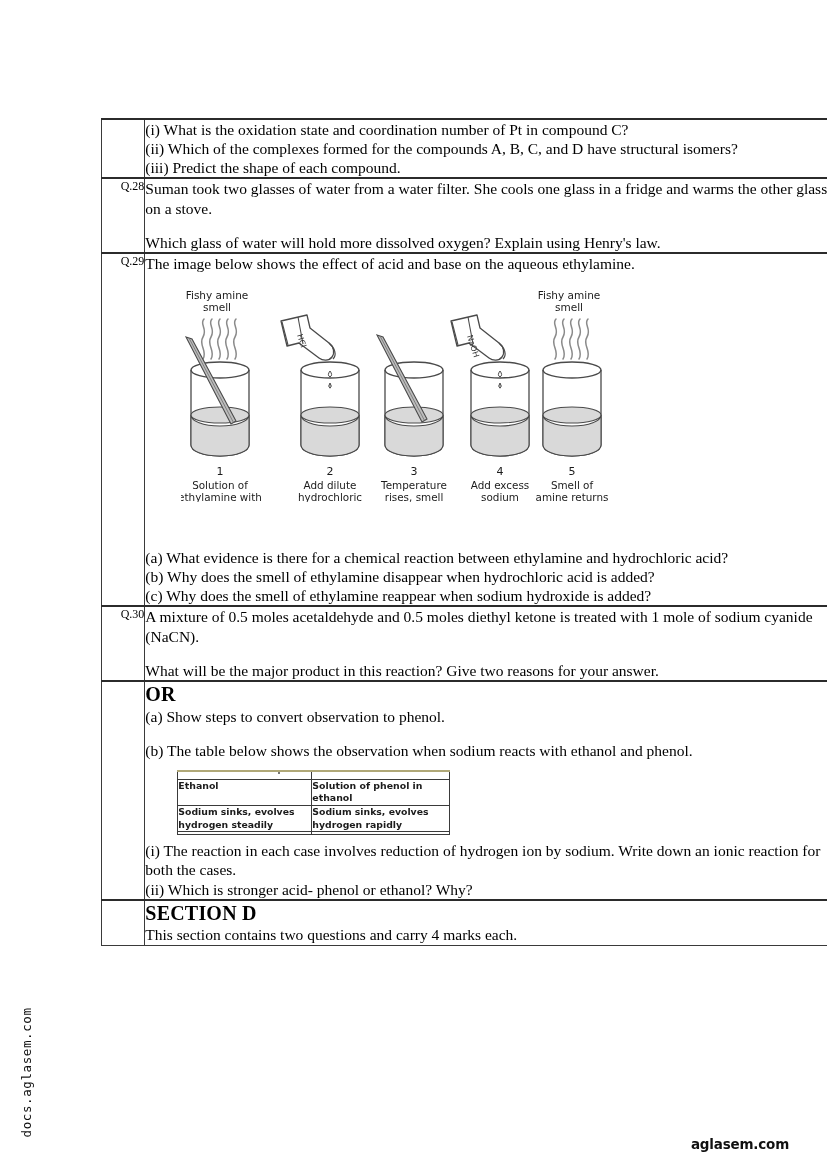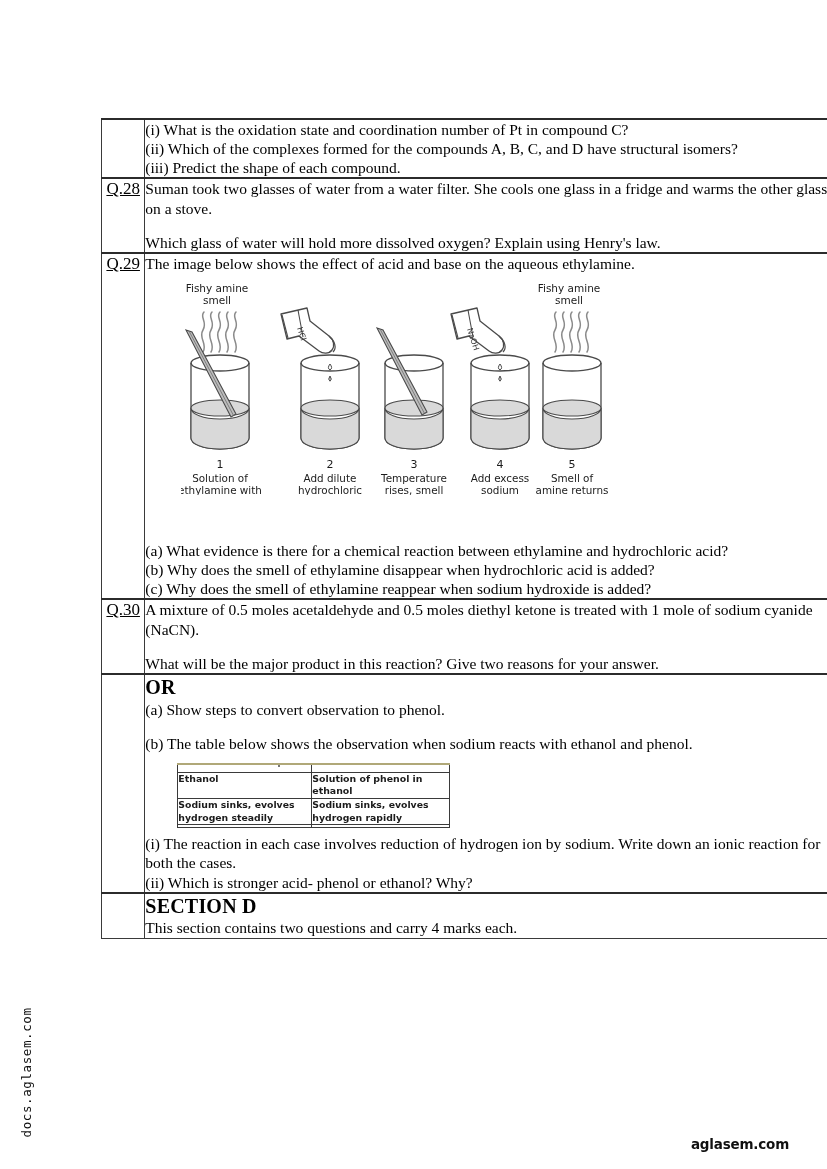--- a/index.html
+++ b/index.html
@@ -55,26 +55,25 @@
   #exam-table td {
     border: 1px solid #3a3a3a;
     vertical-align: top;
     padding: 0;
   }
   .col-qno  { width: 37px; }
   .col-body { width: 599px; }
   .col-mark { width: 46px; }
 
   .qno {
-    font-size: 17px;
+    font-size: 12px;
     line-height: 1.23;
     padding: 3px 1px 3px 1px;
-    text-align: center;
+    text-align: right;
     white-space: nowrap;
-    text-decoration: underline;
   }
   .mark {
     font-size: 15.5px;
     line-height: 1.23;
     padding: 3px 0 0 0;
     text-align: center;
   }
   .body {
     font-size: 15.5px;
     line-height: 1.235;
@@ -92,21 +91,21 @@
     font-size: 20px;
     letter-spacing: 0.2px;
   }
   .row-tall-pad { padding-bottom: 16px; }
 
   
   .thick-top { border-top: 2px solid #2b2b2b !important; }
 
   
   .figure-ethylamine {
-    margin: 7px 0 6px 36px;
+    margin: 14px 0 6px 36px;
     width: 430px;
   }
   .figure-ethylamine svg { display: block; }
 
   
   .figure-obs-table {
     margin: 10px 16px 6px 32px;
     width: 272px;
     font-family: "DejaVu Sans", sans-serif;
     border-collapse: collapse;

